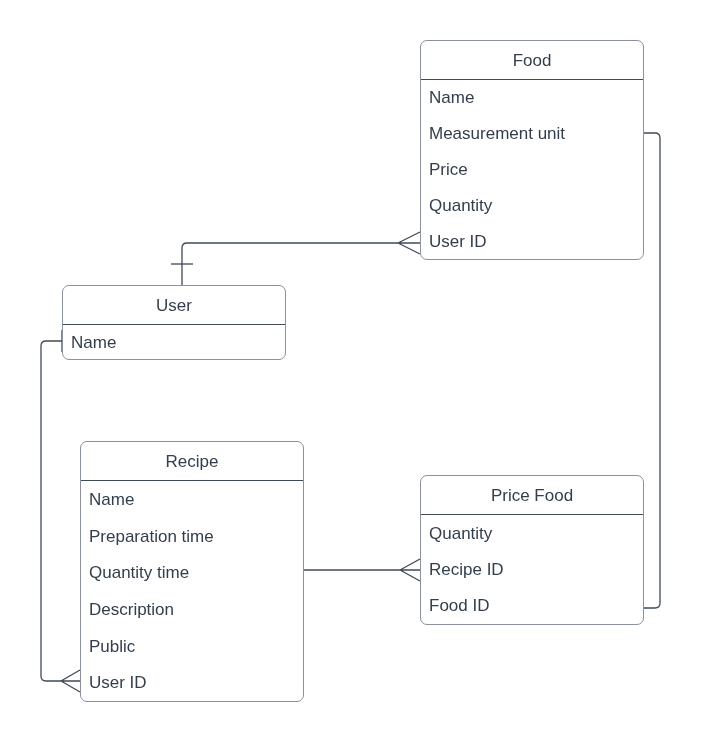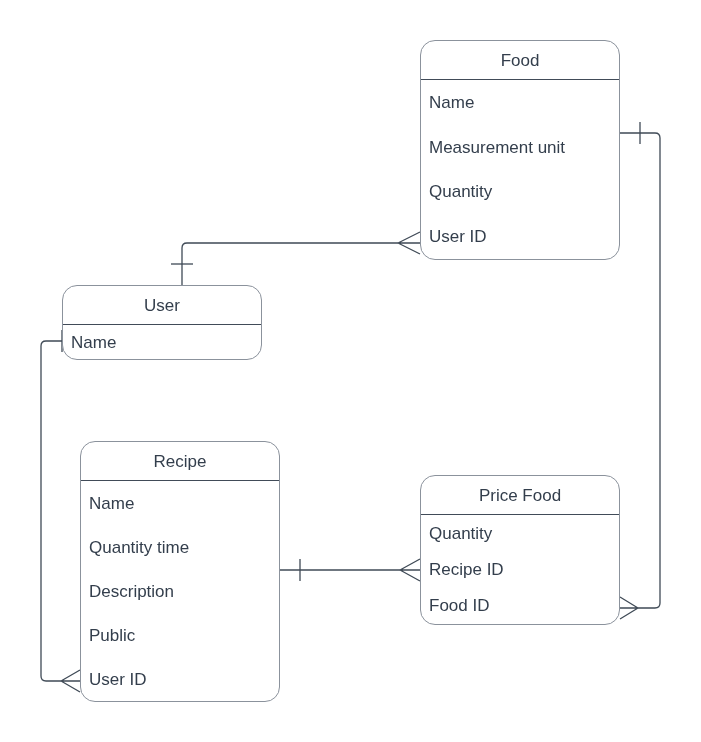--- a/index.html
+++ b/index.html
@@ -9,25 +9,25 @@
     width:701px;height:742px;
     background:#ffffff;
     font-family:"Liberation Sans", sans-serif;
     overflow:hidden;
   }
   .connectors{
     position:absolute;left:0;top:0;width:701px;height:742px;
   }
   .entity{
     position:absolute;
-    width:200px;
+    width:224px;
     box-sizing:border-box;
     background:#ffffff;
     border:1px solid #8b929c;
-    border-radius:15px;
+    border-radius:7px;
     display:flex;flex-direction:column;
     color:#333e4c;
     font-size:17px;
     line-height:1;
   }
   .entity-title{
     flex:0 0 38px;
     display:flex;align-items:center;justify-content:center;
     border-bottom:1px solid #414b58;
   }
@@ -68,36 +68,38 @@
       <path d="M640 122 V144"></path>
       <path d="M620 597 L638 608 M620 608 L638 608 M620 619 L638 608"></path>
     </g>
   </svg>
 
   <div class="entity" style="left:420px;top:40px;height:220px">
     <div class="entity-title">Food</div>
     <div class="entity-fields">
       <div class="field">Name</div>
       <div class="field">Measurement unit</div>
+      <div class="field">Price</div>
       <div class="field">Quantity</div>
       <div class="field">User ID</div>
     </div>
   </div>
 
   <div class="entity" style="left:62px;top:285px;height:75px">
     <div class="entity-title">User</div>
     <div class="entity-fields">
       <div class="field">Name</div>
     </div>
   </div>
 
   <div class="entity" style="left:80px;top:441px;height:261px">
     <div class="entity-title">Recipe</div>
     <div class="entity-fields">
       <div class="field">Name</div>
+      <div class="field">Preparation time</div>
       <div class="field">Quantity time</div>
       <div class="field">Description</div>
       <div class="field">Public</div>
       <div class="field">User ID</div>
     </div>
   </div>
 
   <div class="entity" style="left:420px;top:475px;height:150px">
     <div class="entity-title">Price Food</div>
     <div class="entity-fields">

